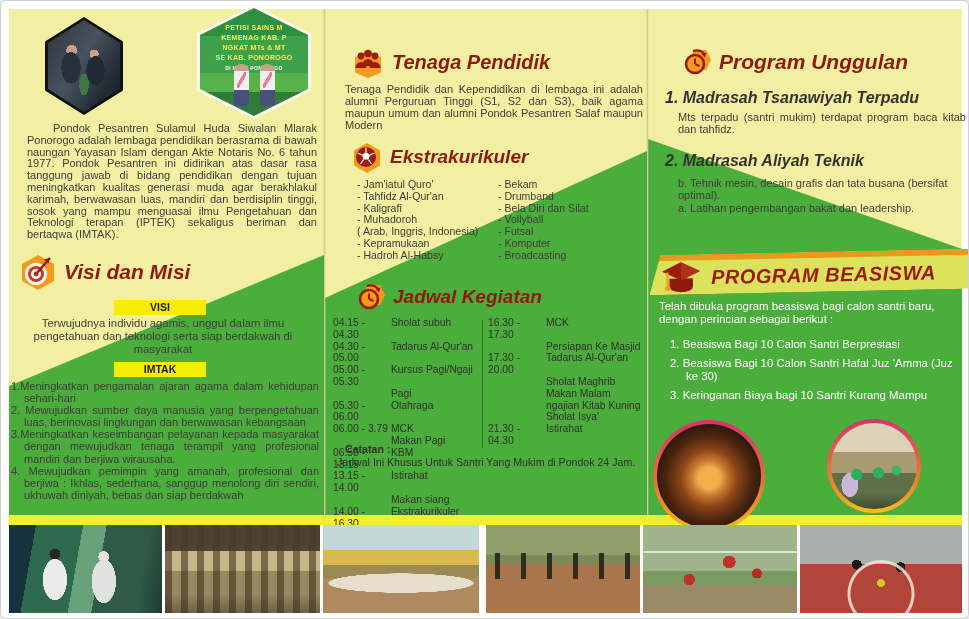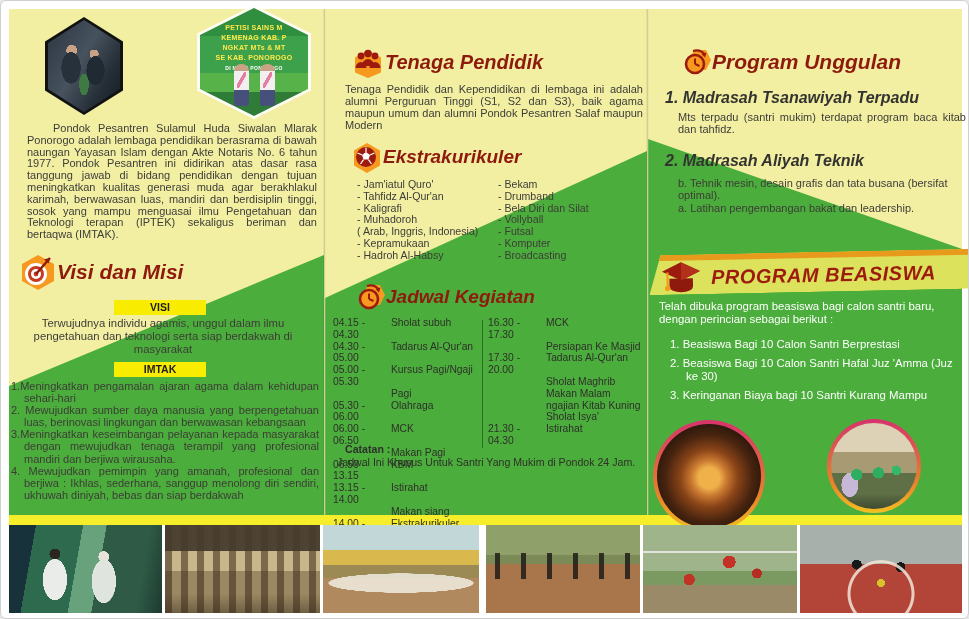--- a/index.html
+++ b/index.html
@@ -29,21 +29,21 @@
   #hex2 .hex-inner { background:
       linear-gradient(#2f8f3f 0 26%, #3da04a 26% 60%, #57b24a 60% 78%, #2f7c38 78% 100%); }
   .hex-cap { position:absolute; left:0; right:0; text-align:center; font-weight:bold;
       color:#ffe94a; font-size:7px; line-height:8px; letter-spacing:0.3px; white-space:nowrap; }
   .santri { position:absolute; bottom:10px; width:15px; height:42px; border-radius:7px 7px 2px 2px;
       background:linear-gradient(#c9a184 0 16%, #f3eef0 16% 62%, #46507a 62% 100%); }
   .santri:after { content:""; position:absolute; left:3px; top:8px; width:9px; height:16px;
       background:linear-gradient(120deg, transparent 38%, #e37fa0 40% 60%, transparent 62%); }
 
   
-  .head { position:absolute; display:flex; align-items:center; }
+  .head { position:absolute; display:flex; align-items:center; gap:7px; }
   .head .ttl { font-weight:bold; font-style:italic; color:#8e1a0d; white-space:nowrap; }
   .body-txt { position:absolute; color:#3d3d38; }
 
   #muq-head { left:50px; top:72px; }  #muq-head .ttl { font-size:21px; }
   #muq-text { left:26px; top:122px; width:290px; font-size:11px; line-height:11.8px;
       text-align:justify; text-indent:26px; }
 
   #visi-head { left:18px; top:252px; } #visi-head .ttl { font-size:21px; }
   .band { position:absolute; width:92px; height:15px; background:#f8ec00; color:#1d1d1d;
       font-weight:bold; font-size:10.5px; text-align:center; line-height:15px; }
@@ -257,21 +257,21 @@
       </div>
     <div class="jrow">
         <span class="jt"></span>
         <span class="ja">Pagi</span>
       </div>
     <div class="jrow">
         <span class="jt">05.30 - 06.00</span>
         <span class="ja">Olahraga</span>
       </div>
     <div class="jrow">
-        <span class="jt">06.00 - 06.50</span>
+        <span class="jt">06.00 - 3.79</span>
         <span class="ja">MCK</span>
       </div>
     <div class="jrow">
         <span class="jt"></span>
         <span class="ja">Makan Pagi</span>
       </div>
     <div class="jrow">
         <span class="jt">06.50 - 13.15</span>
         <span class="ja">KBM</span>
       </div>

